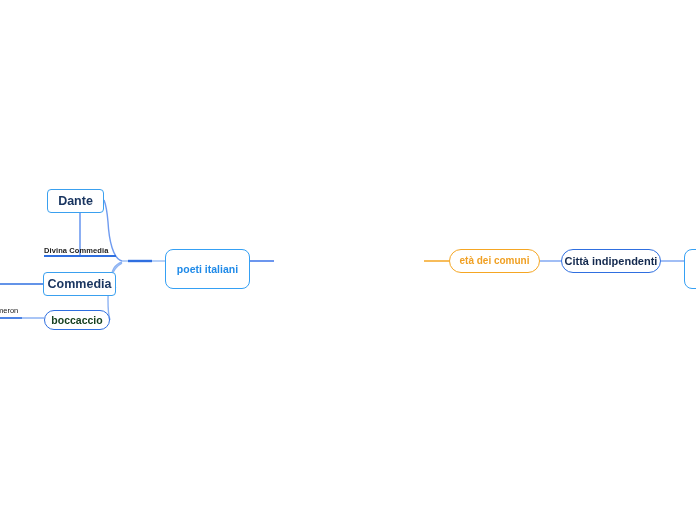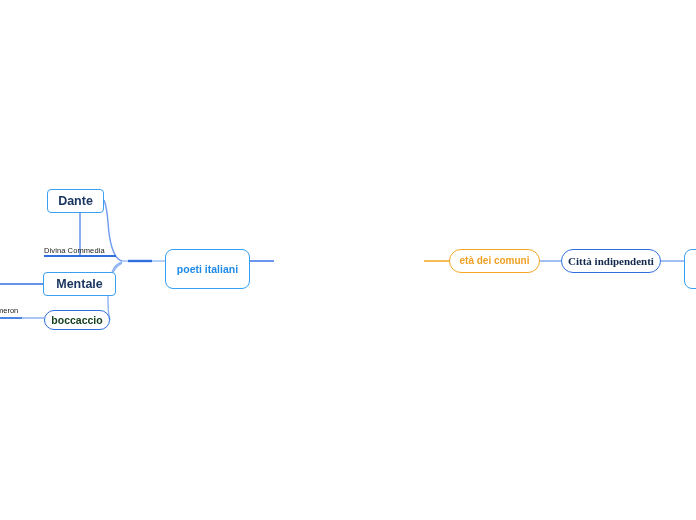--- a/index.html
+++ b/index.html
@@ -106,21 +106,21 @@
     height: 20px;
     font-size: 10.5px;
     font-weight: bold;
     color: #15401f;
   }
 
   
   .edge-label {
     position: absolute;
     font-size: 7.5px;
-    font-weight: normal;
+    font-weight: bold;
     color: #1a1a1a;
     white-space: nowrap;
     letter-spacing: 0.1px;
   }
   .edge-label-clip {
     position: absolute;
     font-size: 7.5px;
     color: #1a1a1a;
     white-space: nowrap;
   }
@@ -164,33 +164,33 @@
 
 
   <div class="node n-blue-light" style="left:165px; top:249px; width:85px;">
     <span class="node-label">poeti italiani</span>
   </div>
 
   <div class="node n-orange" style="left:449px; top:249px; width:91px;">
     <span class="node-label">età dei comuni</span>
   </div>
 
-  <div class="node n-blue-dark" style="left:561px; top:249px; width:100px;font-family:Liberation Serif, serif;">
+  <div class="node n-blue-dark" style="left:561px; top:249px; width:100px;">
     <span class="node-label">Città indipendenti</span>
   </div>
 
   <div class="node n-blue-light" style="left:684px; top:249px; width:40px;">
     <span class="node-label"></span>
   </div>
 
   <div class="node n-sub-lg" style="left:47px; top:189px; width:57px;">
     <span class="node-label">Dante</span>
   </div>
 
   <div class="node n-sub-lg" style="left:43px; top:272px; width:73px;">
-    <span class="node-label">Mentale</span>
+    <span class="node-label">Commedia</span>
   </div>
 
   <div class="node n-sub-sm" style="left:44px; top:310px; width:66px;">
     <span class="node-label">boccaccio</span>
   </div>
 
 </div>
 
 </body></html>

